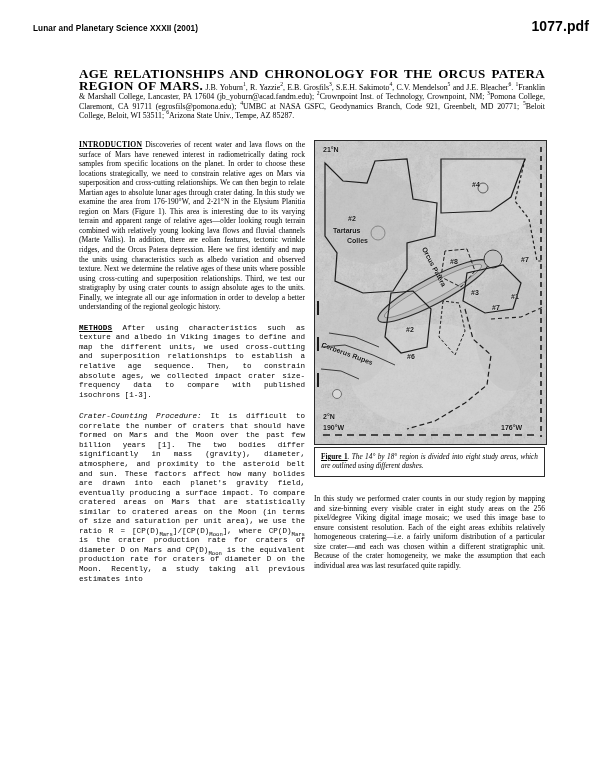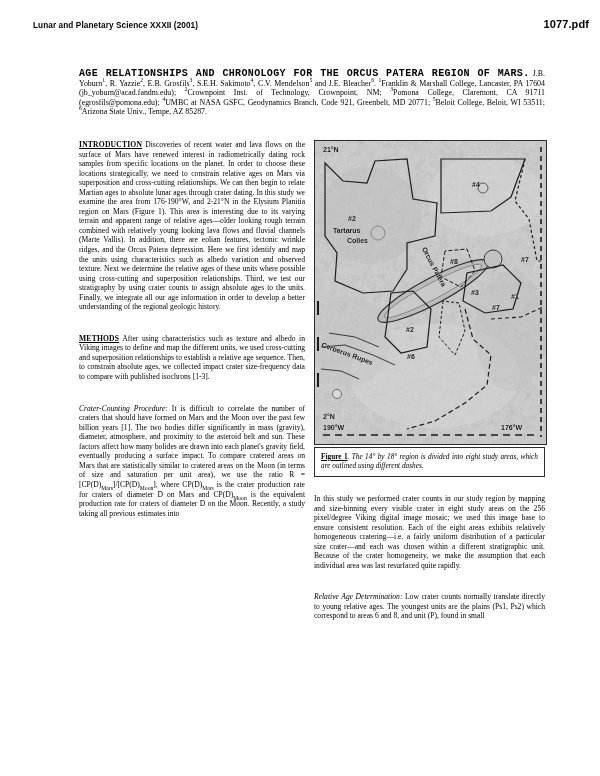--- a/index.html
+++ b/index.html
@@ -13,44 +13,44 @@
   }
   .page{position:absolute;left:11px;top:0;width:600px;height:560px;}
 
   
   .runhead{
     position:absolute;left:22px;top:18px;width:556px;
     display:flex;justify-content:space-between;align-items:baseline;
     font-family:"Liberation Sans", sans-serif;
     font-weight:bold;font-size:8.2px;letter-spacing:.1px;
   }
-  .runhead .right{font-size:11px;}
+  .runhead .right{font-size:14px;}
 
   
   .titleblock{
     position:absolute;left:68px;top:69px;width:466px;
     font-size:7.9px;line-height:9.6px;text-align:justify;
   }
   .titleblock .maintitle{
-    font-family:Liberation Mono, monospace;
-    font-weight:bold;font-size:10px;letter-spacing:.35px;
+    font-family:Liberation Serif, serif;
+    font-weight:bold;font-size:13px;letter-spacing:.35px;
   }
   sup{font-size:5.6px;vertical-align:super;line-height:0;}
   sub{font-size:5.6px;vertical-align:sub;line-height:0;}
 
   
   .col{
     position:absolute;top:140px;width:226px;
     font-size:7.6px;line-height:9.55px;text-align:justify;
     -webkit-hyphens:none;hyphens:none;
   }
   .col.left{left:68px;}
   .col.right{left:303px;top:494px;width:231px;}
   .col p{margin:0 0 0 0;text-indent:0;}
-  .col p + p{margin-top:22px;}
+  .col p + p{margin-top:12px;font-family:Liberation Mono, monospace;}
   .head{
     font-weight:bold;text-decoration:underline;
     letter-spacing:.2px;
   }
   .ital{font-style:italic;}
 
   
   .figure{
     position:absolute;left:303px;top:140px;width:231px;height:303px;
     border:1px solid #2b2b2b;
@@ -184,16 +184,15 @@
     <span class="maplabel" style="left:196px;top:152px;">#1</span>
     <span class="maplabel" style="left:206px;top:115px;">#7</span>
     <span class="maplabel" style="left:177px;top:163px;">#7</span>
     <span class="maplabel" style="left:92px;top:212px;">#6</span>
   </div>
 
   <div class="caption"><b>Figure 1</b><span>. The 14° by 18° region is divided into eight study areas, which are outlined using different dashes.</span></div>
 
   <div class="col right">
     <p>In this study we performed crater counts in our study region by mapping and size-binning every visible crater in eight study areas on the 256 pixel/degree Viking digital image mosaic; we used this image base to ensure consistent resolution. Each of the eight areas exhibits relatively homogeneous cratering—i.e. a fairly uniform distribution of a particular size crater—and each was chosen within a different stratigraphic unit. Because of the crater homogeneity, we make the assumption that each individual area was last resurfaced quite rapidly.</p>
-    <p><span class="ital">Relative Age Determination:</span><span>  Low crater counts normally translate directly to young relative ages. The youngest units are the plains (Ps1, Ps2) which correspond to areas 6 and 8, and unit (P), found in small</span></p>
   </div>
 
 </div>
 
 </body></html>

